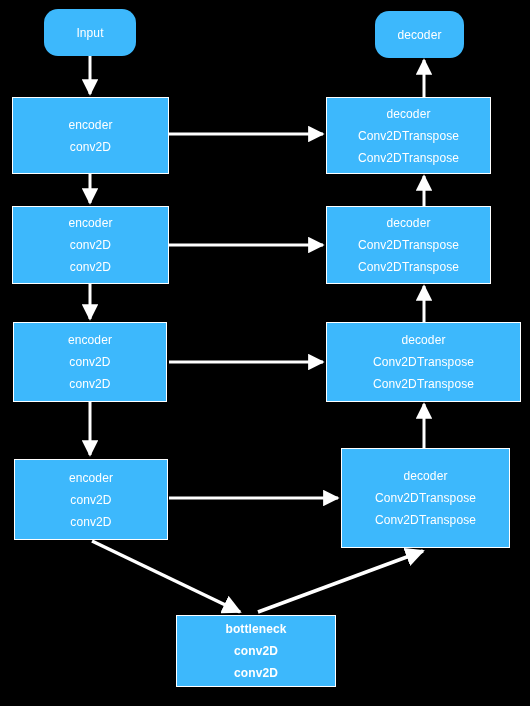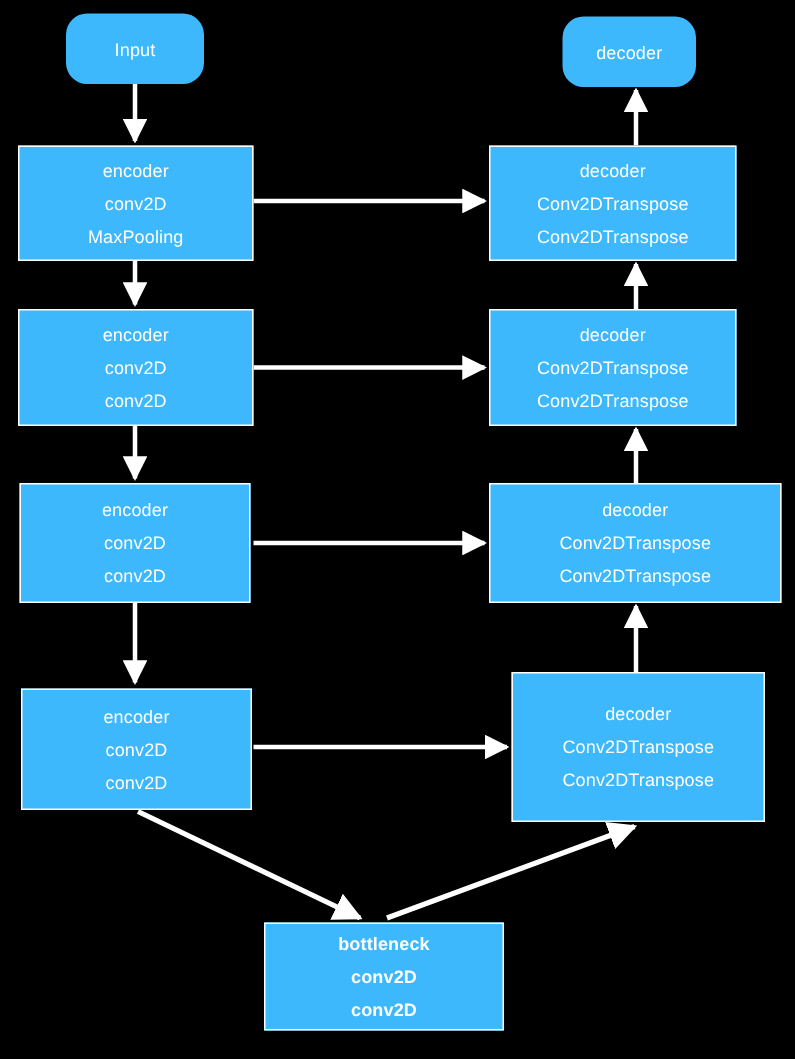--- a/index.html
+++ b/index.html
@@ -84,21 +84,20 @@
     <span class="line">Input</span>
   </div>
 
   <div class="node rounded" style="left:375px; top:11px; width:89px; height:47px;">
     <span class="line">decoder</span>
   </div>
 
   <div class="node" style="left:12px; top:97px; width:157px; height:77px;">
     <span class="line">encoder</span>
     <span class="line">conv2D</span>
-    <span class="line">MaxPooling</span>
   </div>
 
   <div class="node" style="left:12px; top:206px; width:157px; height:78px;">
     <span class="line">encoder</span>
     <span class="line">conv2D</span>
     <span class="line">conv2D</span>
   </div>
 
   <div class="node" style="left:13px; top:322px; width:154px; height:80px;">
     <span class="line">encoder</span>

